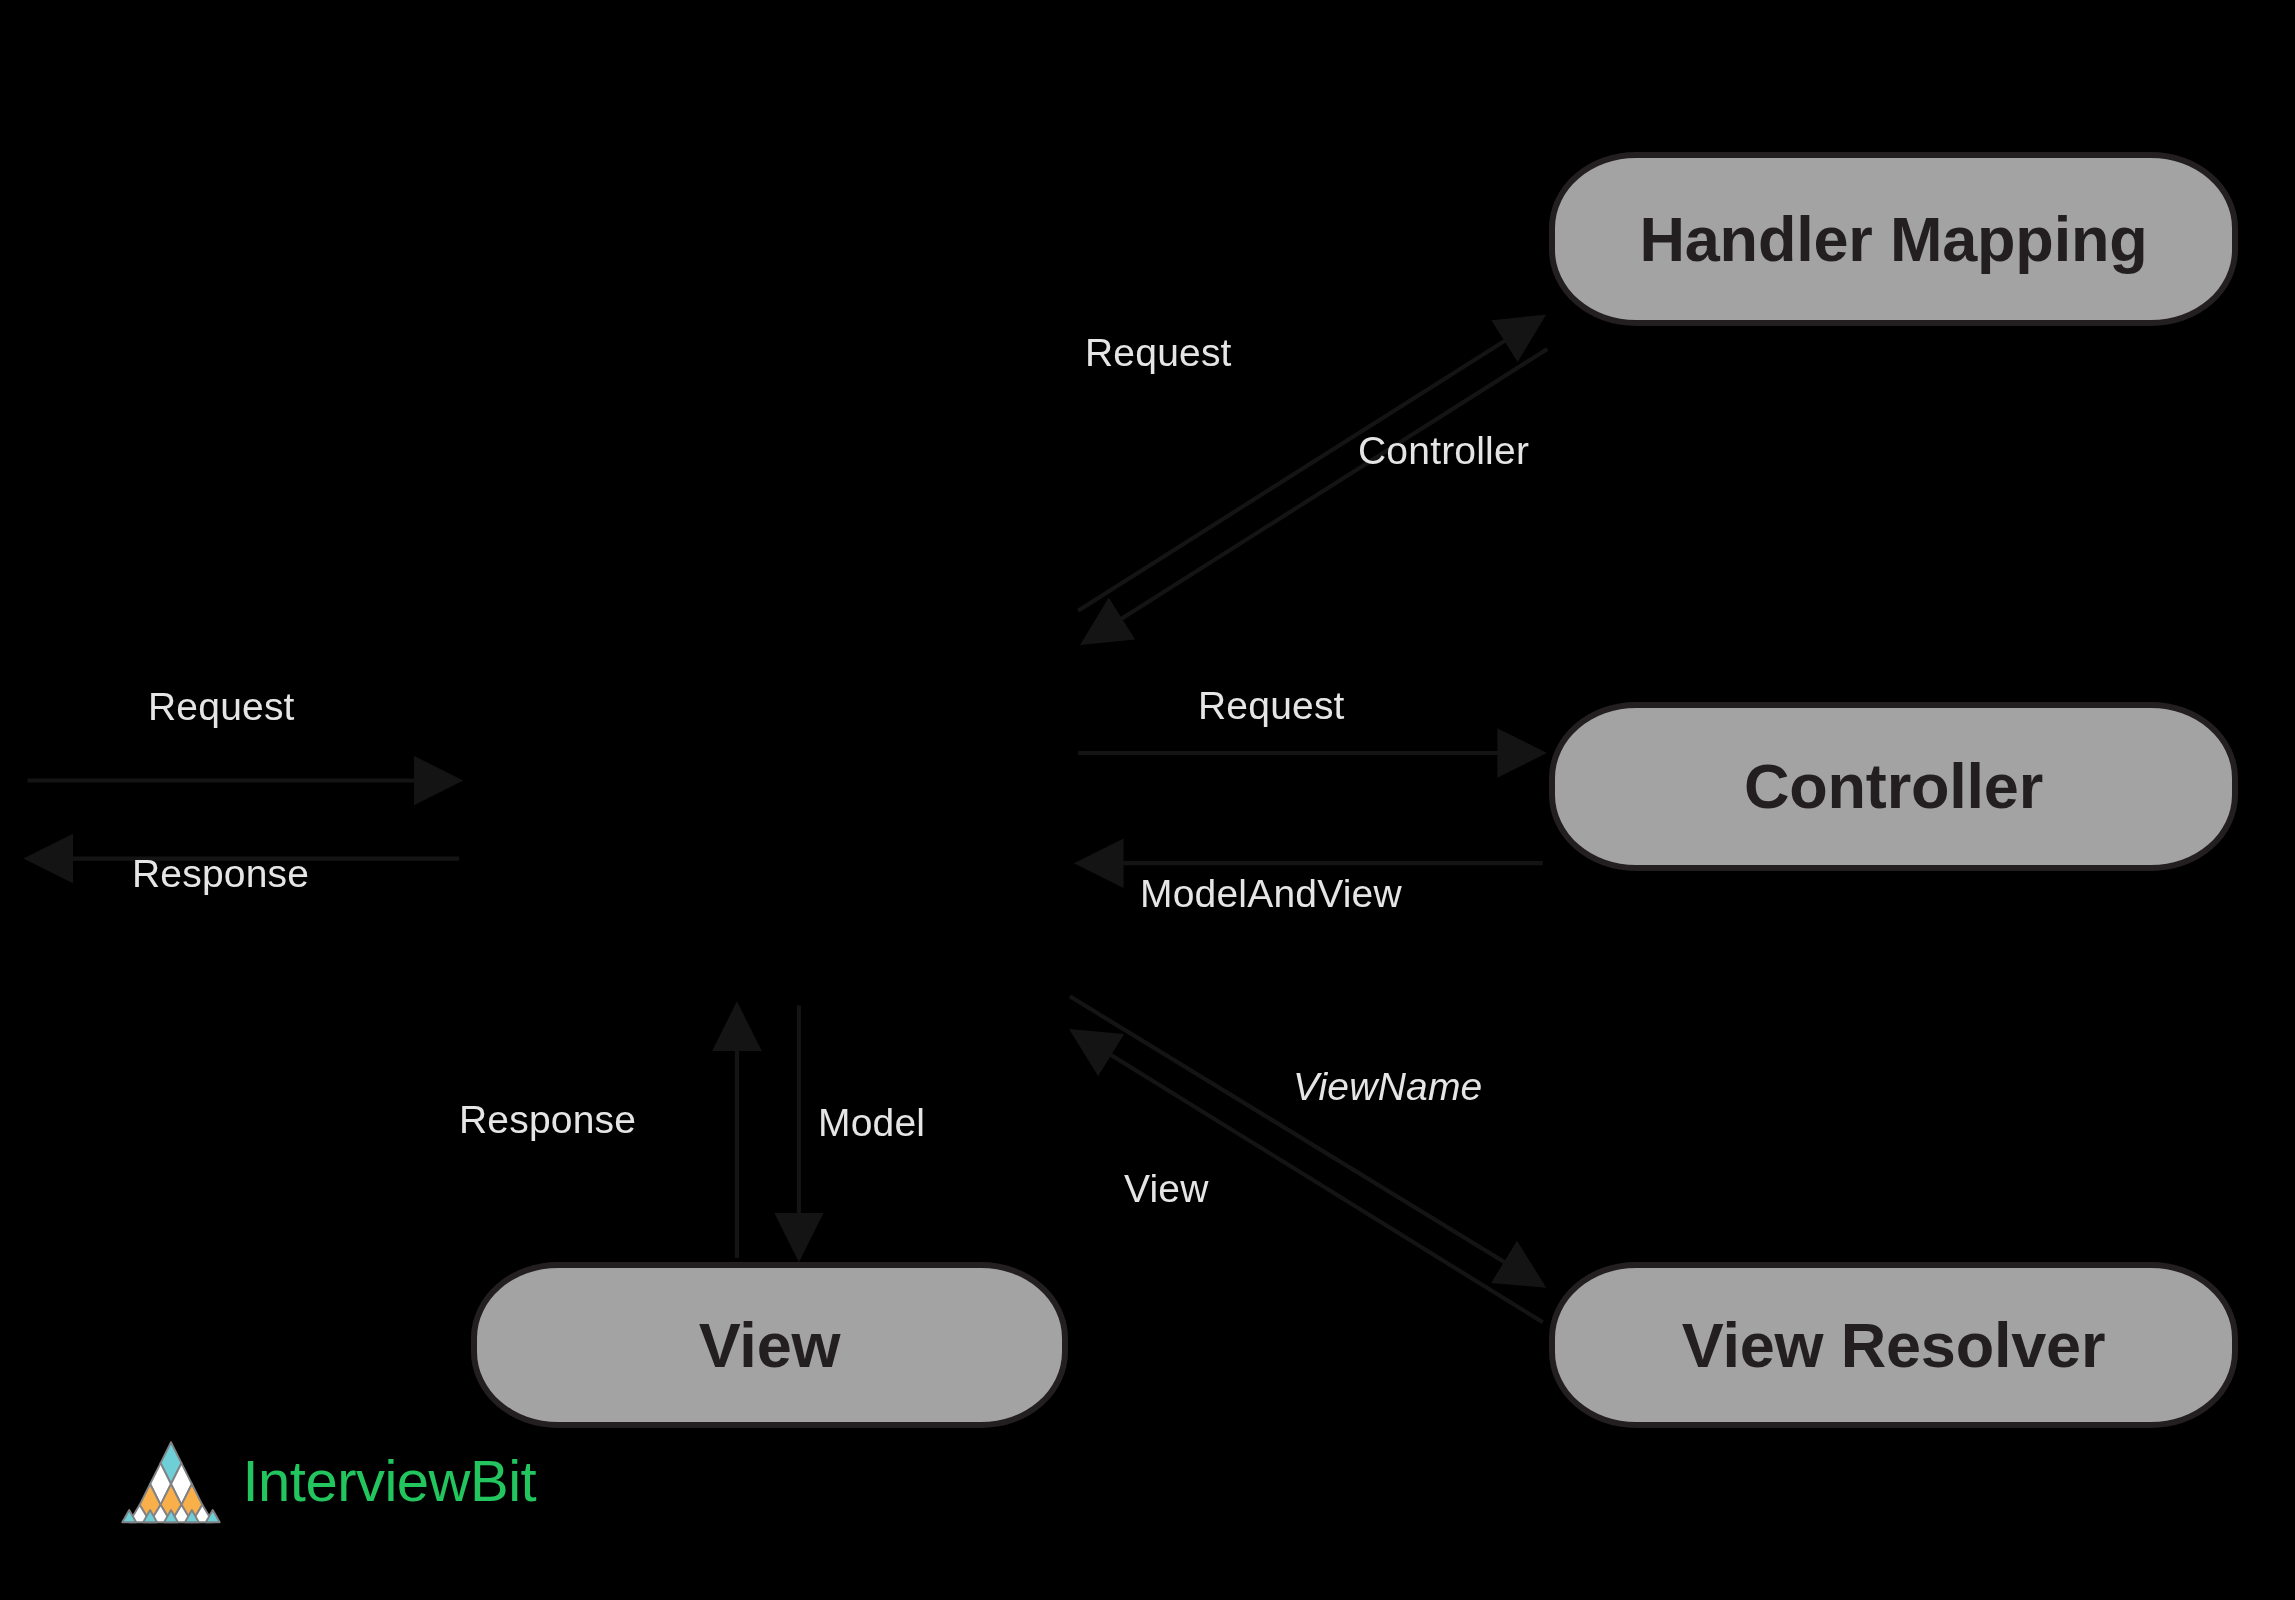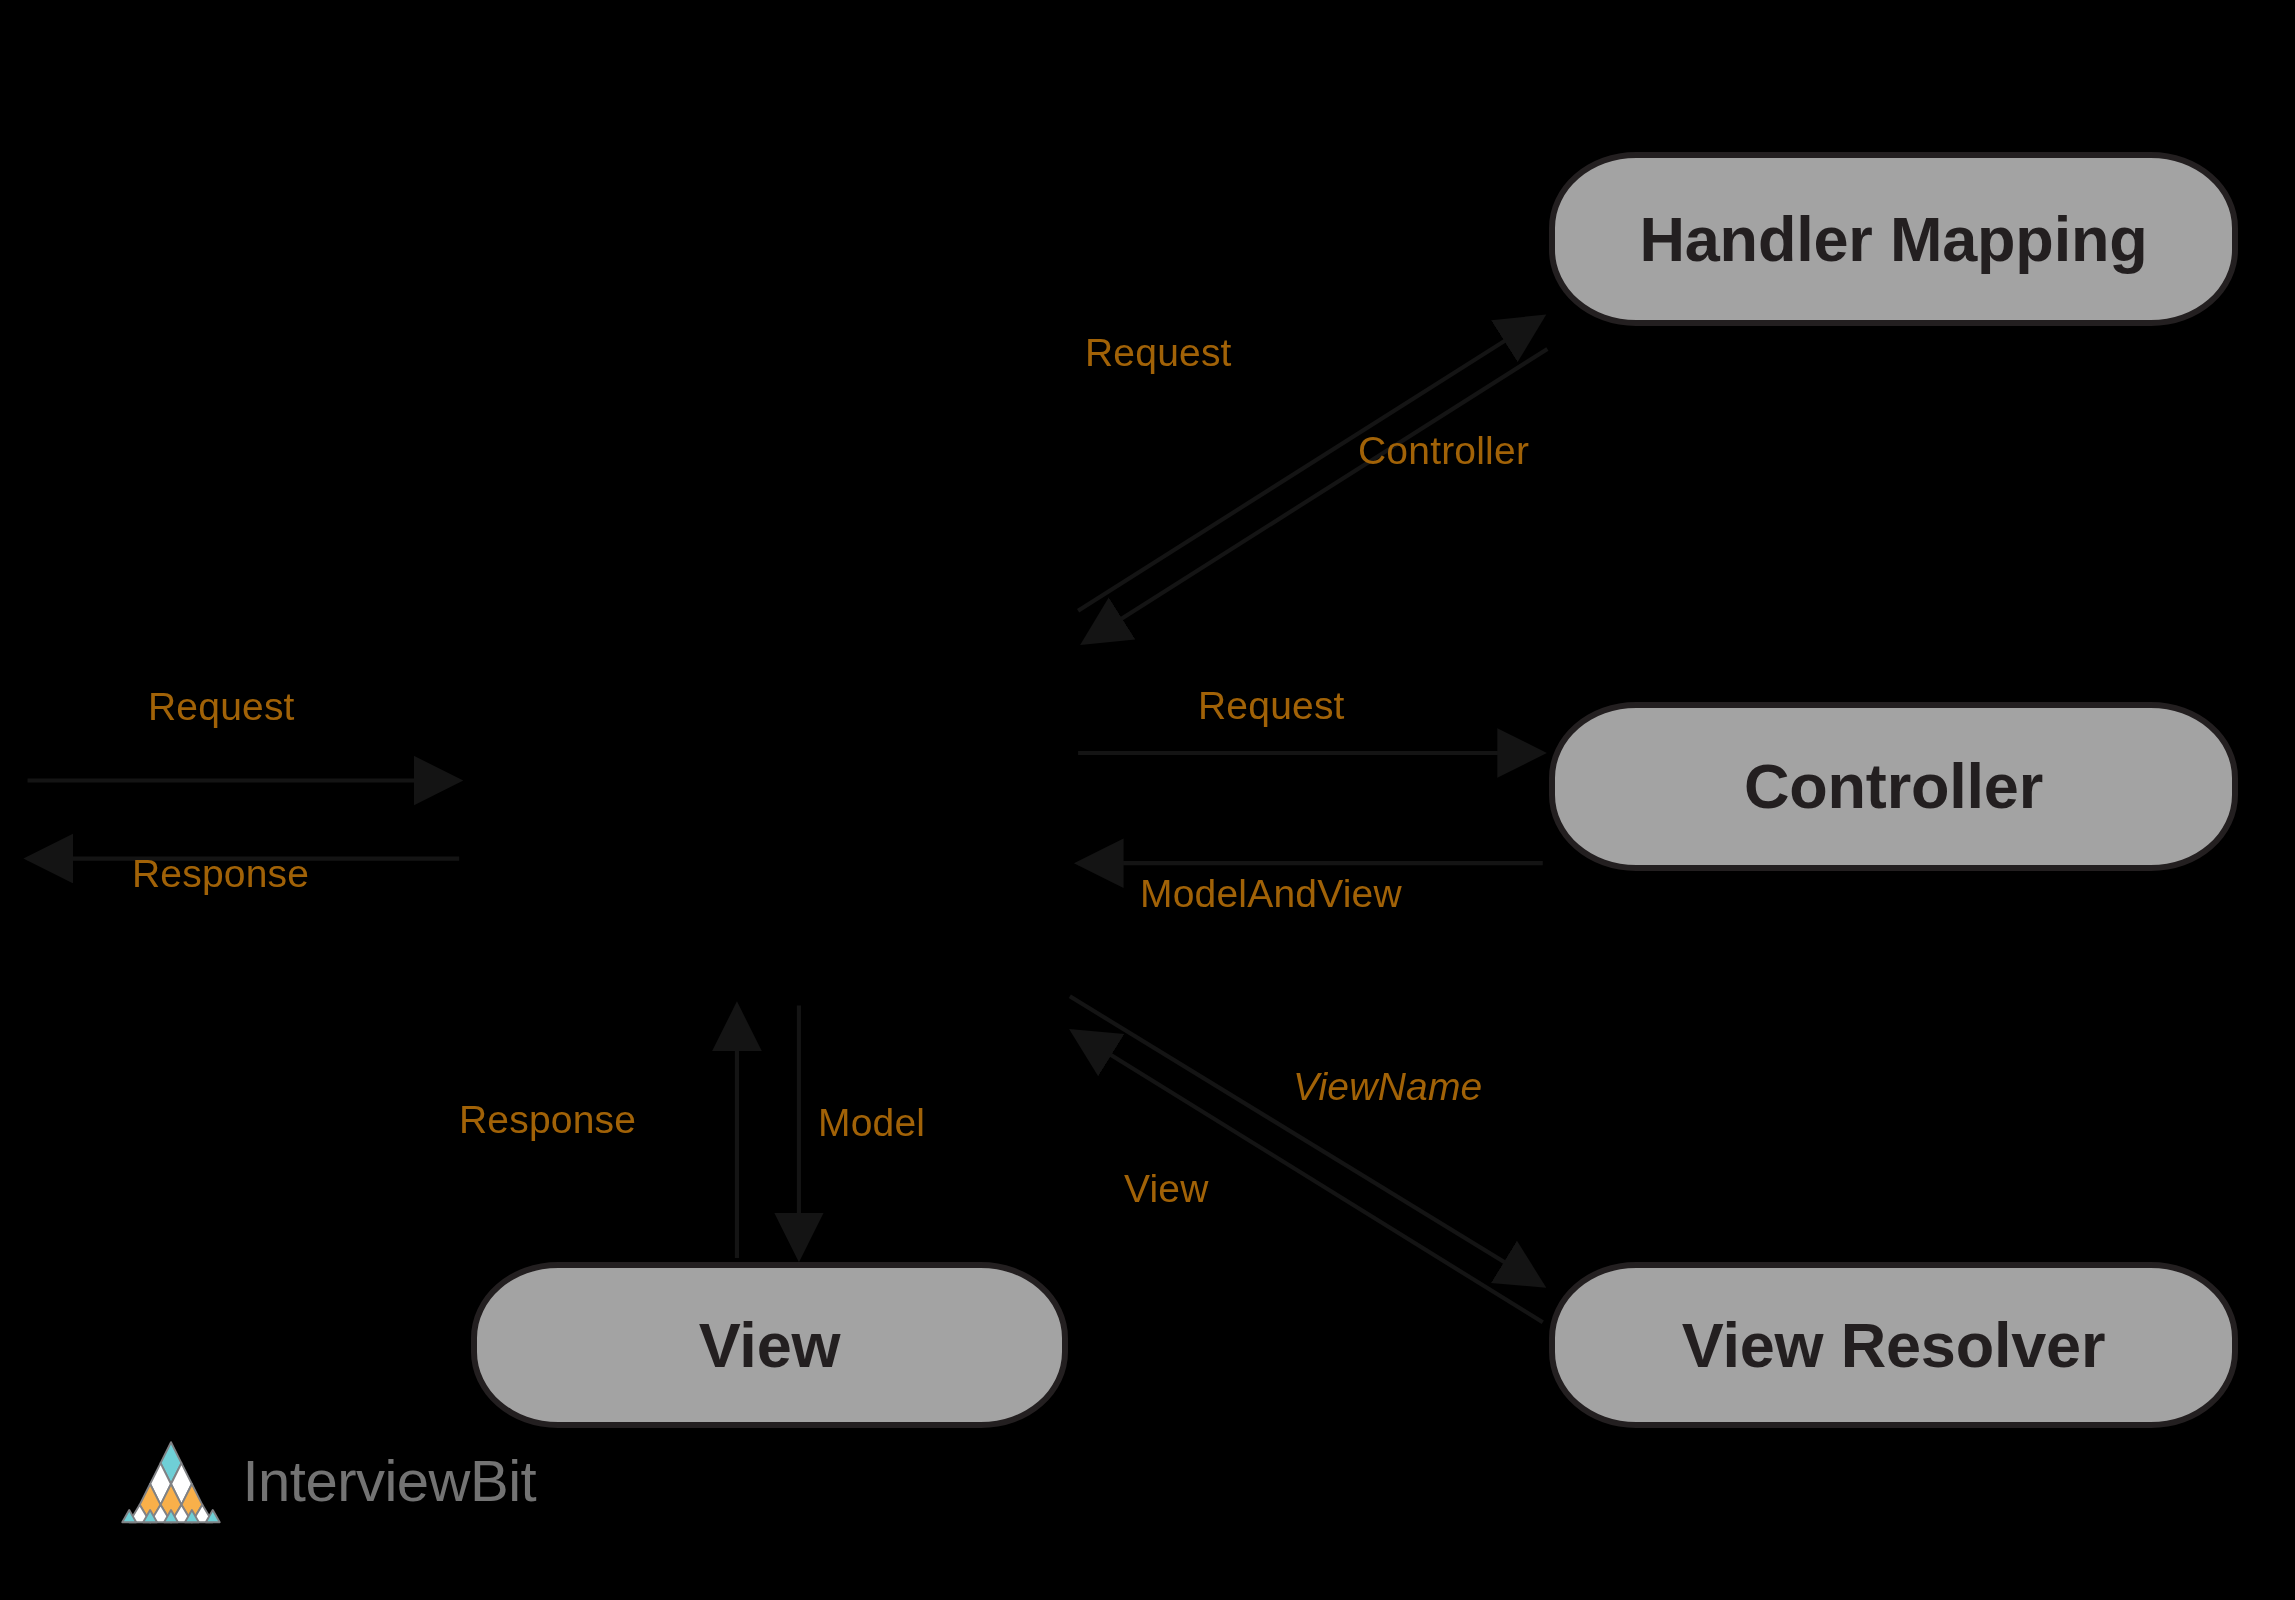--- a/index.html
+++ b/index.html
@@ -75,21 +75,21 @@
     width: 601px; height: 381px;
     font-size: 61px;
   }
   #node-dispatcher-servlet .label-line {
     display: block;
   }
 
   
   .edge-label {
     position: absolute;
-    color: #a16207;
+    color: #e5e5e5;
     font-size: 39px;
     white-space: nowrap;
     font-family: "Liberation Sans", "DejaVu Sans", sans-serif;
     letter-spacing: 0.2px;
   }
   #label-req-hm      { left: 1085px; top: 331px; }
   #label-controller  { left: 1358px; top: 429px; }
   #label-req-left    { left: 148px;  top: 685px; }
   #label-res-left    { left: 132px;  top: 852px; }
   #label-req-ctrl    { left: 1198px; top: 684px; }
@@ -108,21 +108,21 @@
     align-items: center;
     gap: 18.4px;
   }
   #brand-mark {
     width: 106px;
     height: 87px;
     display: block;
   }
   #brand-text {
     font-size: 58px;
-    color: #737373;
+    color: #22c55e;
     letter-spacing: -0.5px;
     font-family: "Liberation Sans", "DejaVu Sans", sans-serif;
     text-align: center;
   }
   #brand-text .bit { font-weight: 300; }
 </style>
 </head>
 <body>
 
 <div id="canvas">

